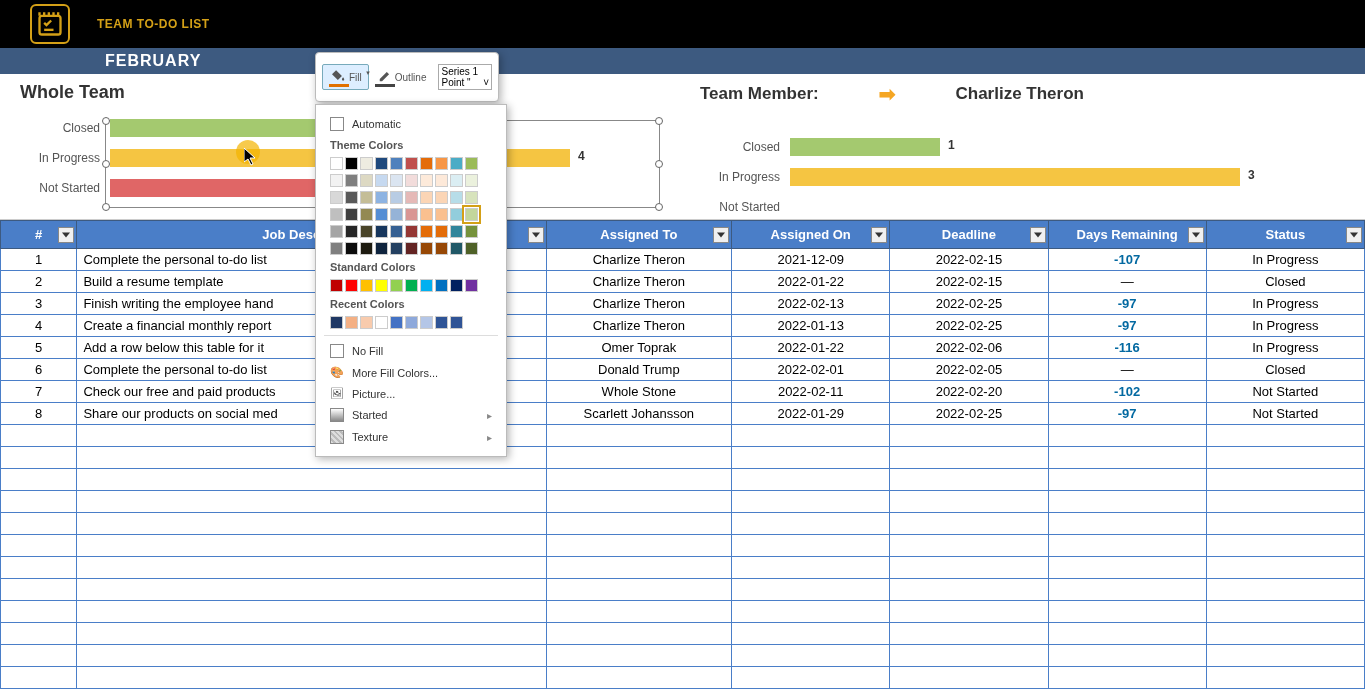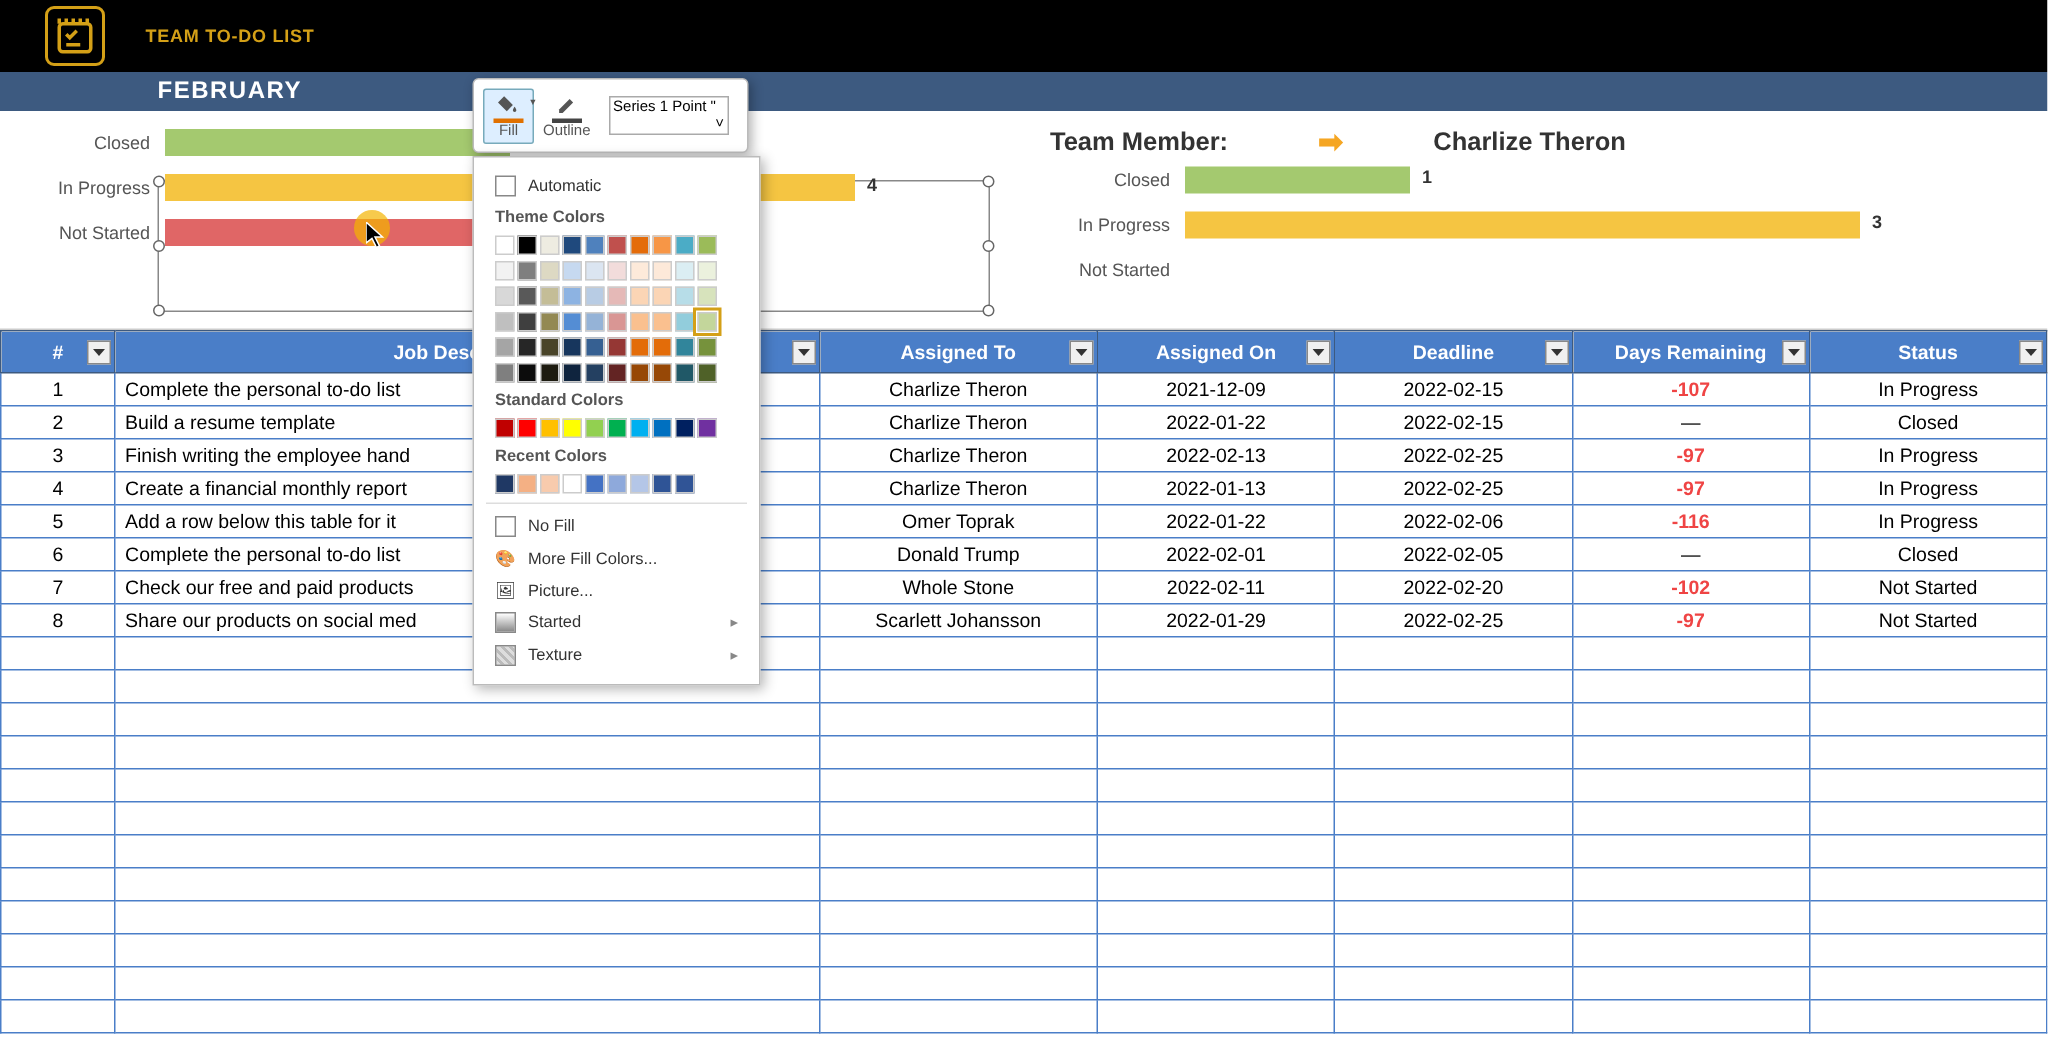--- a/index.html
+++ b/index.html
@@ -14,40 +14,40 @@
 .back-txt{font-size:11px;font-weight:700;font-style:italic;color:#333;line-height:1.1;margin-left:6px}
 .brand{position:absolute;right:10px;top:6px;width:160px;height:36px;background:#fff;border:1px solid #ccc;display:flex;align-items:center;justify-content:center;flex-direction:column}
 .brand-main{font-size:16px;font-weight:700;letter-spacing:1px;color:#333}
 .brand-sub{font-size:8px;color:#555;letter-spacing:0.5px}
 .subheader{background:#3d5a80;height:26px;display:flex;align-items:center}
 .subheader-txt{color:#fff;font-weight:700;font-size:16px;margin-left:105px;letter-spacing:1px}
 .charts{display:flex;height:146px;border-bottom:1px solid #ccc}
 .chart-l{width:680px;padding:8px 20px 8px 20px;position:relative}
 .chart-r{width:680px;padding:8px 20px}
 .chart-title{font-size:18px;font-weight:700;color:#333;margin-bottom:12px}
-.chart-title-r{font-size:17px;font-weight:700;color:#333;margin-bottom:0;display:flex;align-items:center}
+.chart-title-r{font-size:17px;font-weight:700;color:#333;margin-bottom:28px;display:flex;align-items:center}
 .arrow-r{color:#f5a623;font-size:20px;margin:0 60px}
 .bar-row{display:flex;align-items:center;height:26px;margin-bottom:4px}
 .bar-label{width:80px;text-align:right;font-size:12px;color:#555;margin-right:10px}
 .bar-track{flex:1;height:18px;position:relative}
 .bar-fill{height:100%}
 .bar-val{position:absolute;font-size:12px;font-weight:700;color:#333;top:0}
 .sel-handles{position:absolute;border:1px solid #888}
 .handle{position:absolute;width:8px;height:8px;background:#fff;border:1px solid #666;border-radius:50%}
 .table{width:100%;border-collapse:collapse}
 .table th{background:#4a7ec8;color:#fff;font-size:13px;font-weight:700;padding:6px 4px;border:1px solid #3d5a80;position:relative;text-align:center}
 .filter-btn{position:absolute;right:2px;top:50%;transform:translateY(-50%);width:16px;height:16px;background:#f0f0f0;border:1px solid #888;display:flex;align-items:center;justify-content:center}
 .filter-btn svg{width:8px;height:8px}
 .table td{border:1px solid #4a7ec8;padding:3px 6px;font-size:13px;height:22px}
 .c-center{text-align:center}
 .c-left{text-align:left}
-.c-red{color:#ef4444;font-weight:700}
+.c-red{color:#0369a1;font-weight:700}
 .popup{position:absolute;background:#fff;border:1px solid #bbb;box-shadow:2px 2px 8px rgba(0,0,0,0.3);z-index:100}
 .mini-toolbar{left:315px;top:52px;width:184px;height:50px;display:flex;align-items:center;padding:2px 6px;border-radius:4px}
-.tb-btn{display:flex;flex-direction:column;align-items:center;padding:2px 6px;font-size:10px;color:#555;position:relative}
+.tb-btn{display:flex;align-items:center;padding:2px 6px;font-size:10px;color:#555;position:relative}
 .tb-btn.active{background:#ddeeff;border:1px solid #7ab;border-radius:2px}
 .tb-icon{width:20px;height:20px;display:flex;align-items:center;justify-content:center}
 .fill-ico{border-bottom:3px solid #e07000}
 .outline-ico{border-bottom:3px solid #444}
 .series-sel{border:1px solid #aaa;font-size:10px;padding:1px 2px;width:80px;margin-left:6px}
 .color-menu{left:315px;top:104px;width:192px;padding:8px}
 .menu-row{display:flex;align-items:center;padding:4px 6px;font-size:11px;color:#333}
 .menu-ico{width:14px;height:14px;margin-right:8px;border:1px solid #888}
 .sect-label{font-size:11px;font-weight:700;color:#555;padding:4px 6px}
 .swatches{display:flex;flex-wrap:wrap;padding:2px 6px;gap:2px}
@@ -74,20 +74,21 @@
   <div class="titles">
     <div class="title1">TEAM TO-DO LIST</div>
   </div>
 </div>
 <div class="subheader">
   <div class="subheader-txt">FEBRUARY</div>
 </div>
 
 <div class="charts">
   <div class="chart-l">
+    <div class="chart-title">Whole Team</div>
     <div class="sel-handles" style="left:105px;top:46px;width:555px;height:88px">
       <div class="handle" style="left:-4px;top:-4px"></div>
         <div class="handle" style="right:-4px;top:-4px"></div>
       <div class="handle" style="left:-4px;bottom:-4px"></div>
         <div class="handle" style="right:-4px;bottom:-4px"></div>
       <div class="handle" style="left:-4px;top:calc(50% - 4px)"></div>
         <div class="handle" style="right:-4px;top:calc(50% - 4px)"></div>
     </div>
     <div id="bars-left">
         <div class="bar-row">

